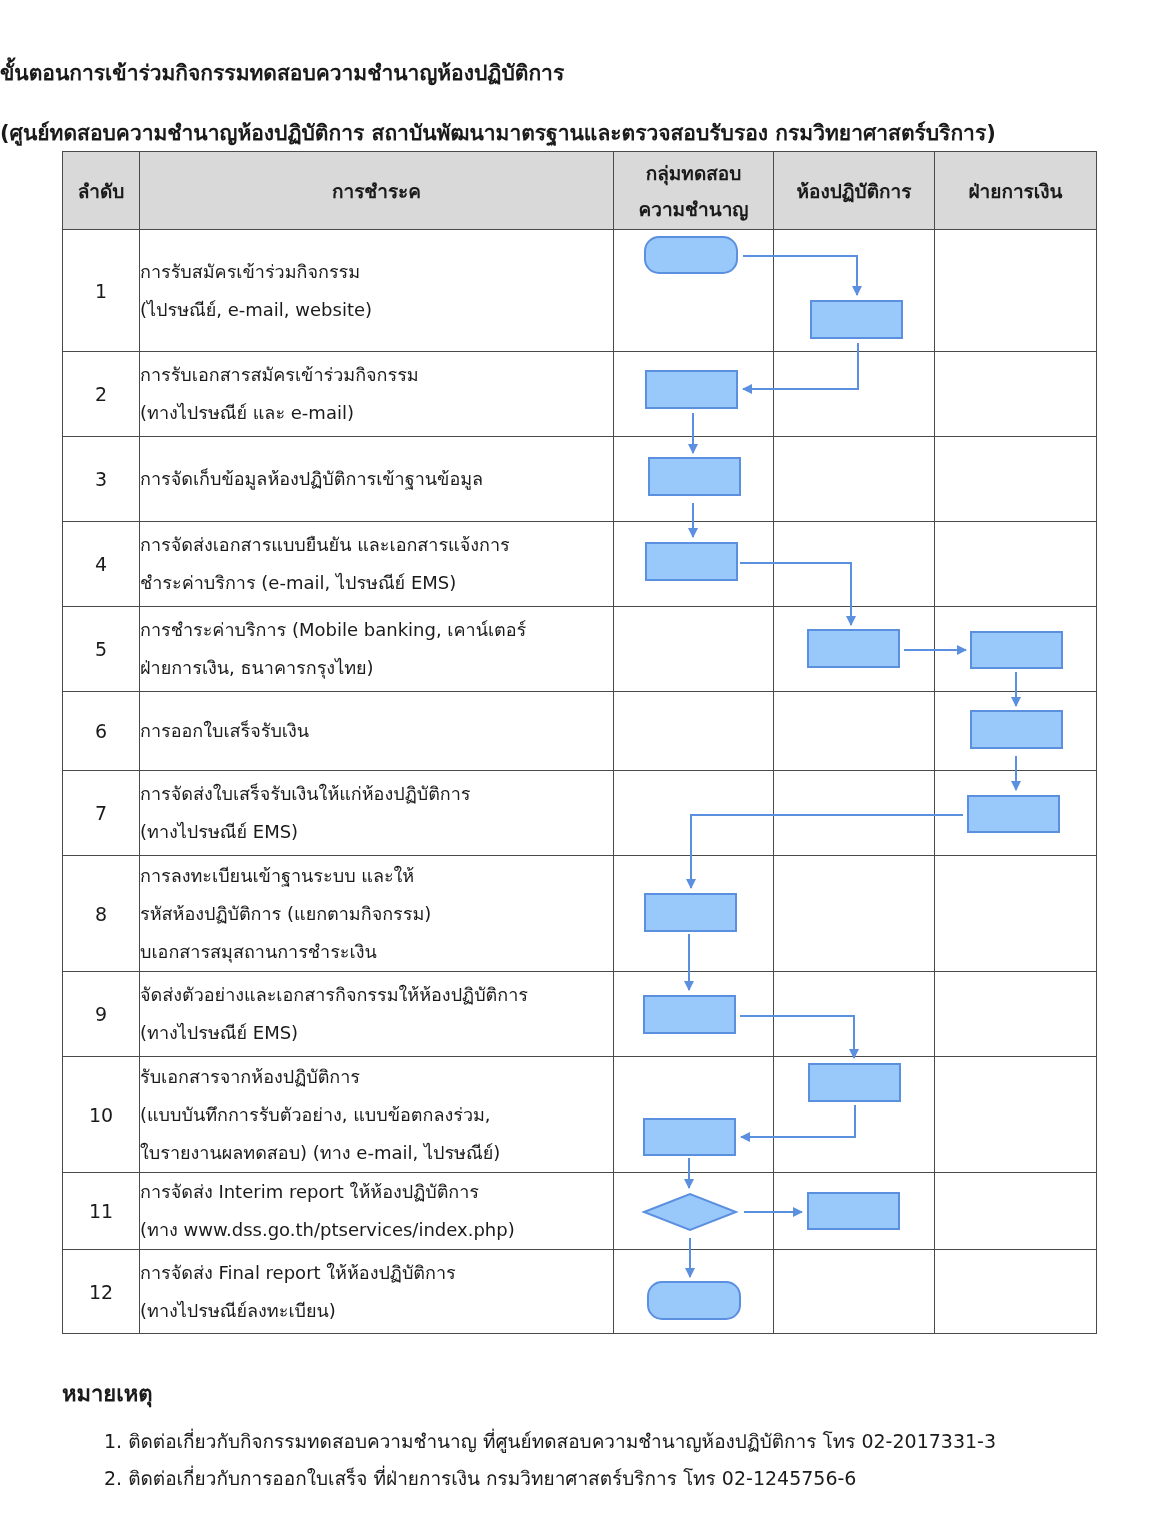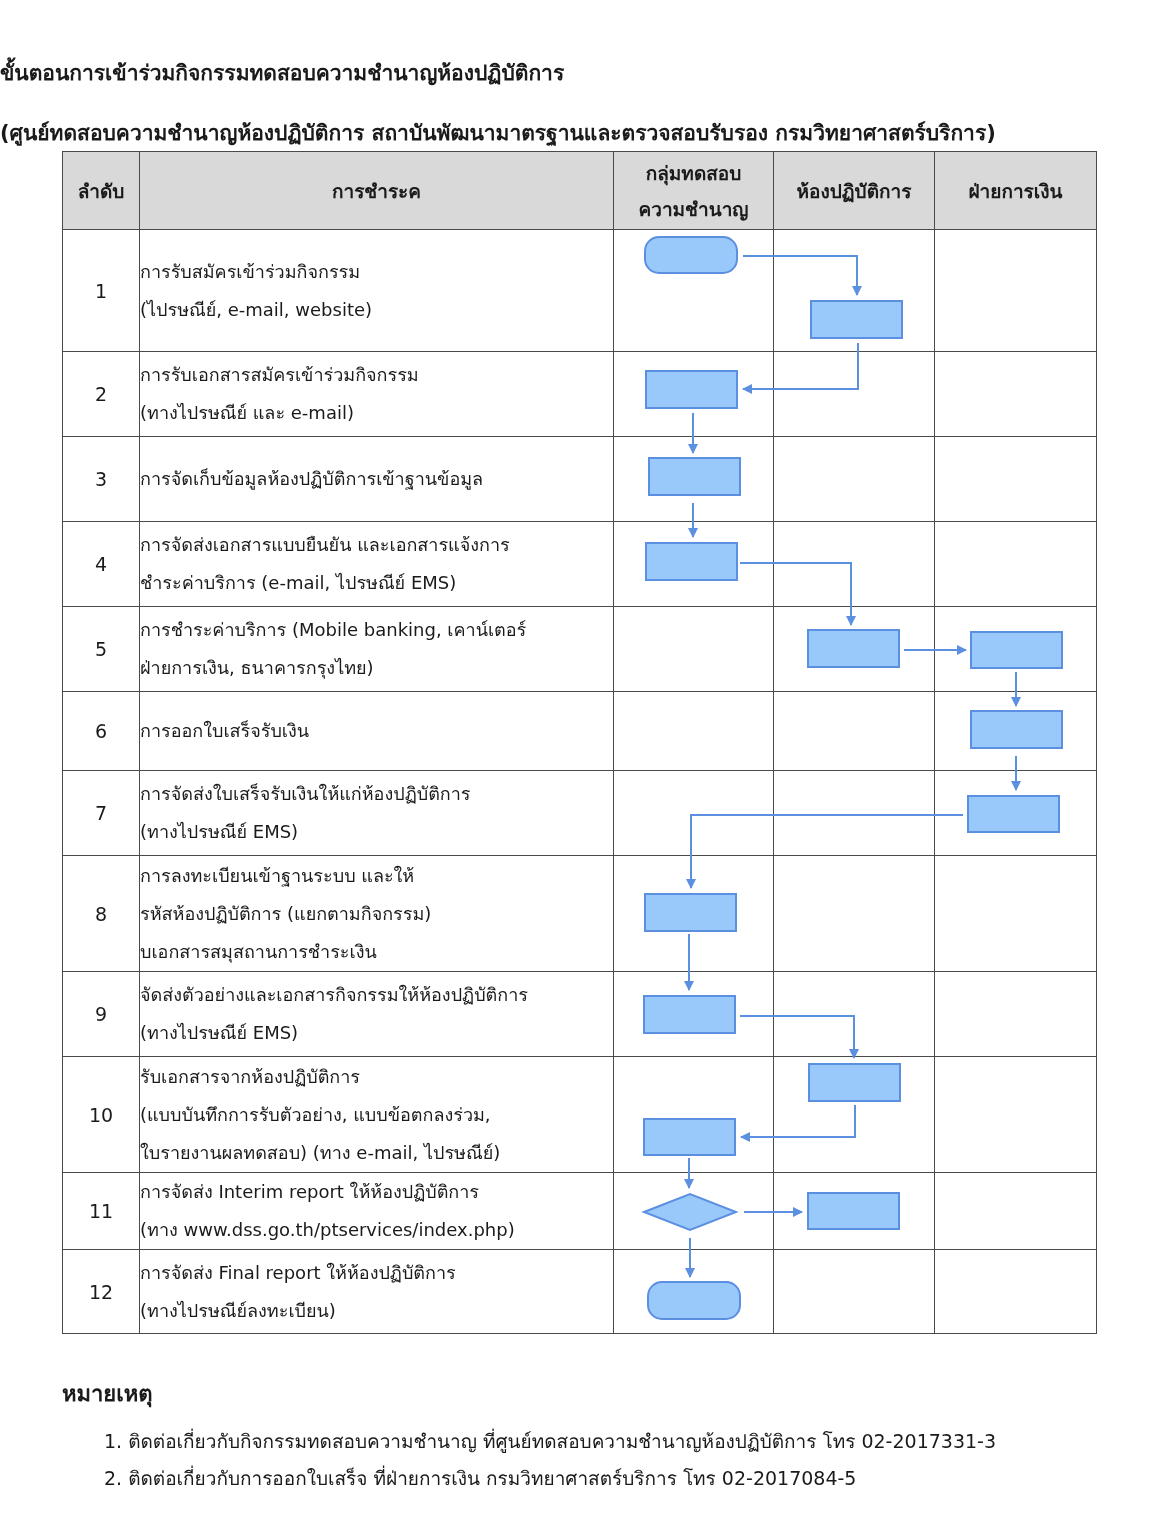--- a/index.html
+++ b/index.html
@@ -211,13 +211,13 @@
     <polyline points="740,1016 854,1016 854,1058" marker-end="url(#ah)"></polyline>
     <polyline points="855,1105 855,1137 741,1137" marker-end="url(#ah)"></polyline>
     <polyline points="689,1158 689,1188" marker-end="url(#ah)"></polyline>
     <polyline points="744,1212 802,1212" marker-end="url(#ah)"></polyline>
     <polyline points="690,1238 690,1277" marker-end="url(#ah)"></polyline>
   </g>
 </svg>
 
 <div class="notes-h">หมายเหตุ</div>
 <div class="note" id="note1">1.  ติดต่อเกี่ยวกับกิจกรรมทดสอบความชำนาญ ที่ศูนย์ทดสอบความชำนาญห้องปฏิบัติการ โทร 02-2017331-3</div>
-<div class="note" id="note2">2.  ติดต่อเกี่ยวกับการออกใบเสร็จ ที่ฝ่ายการเงิน  กรมวิทยาศาสตร์บริการ โทร 02-2017084-5</div>
+<div class="note" id="note2">2.  ติดต่อเกี่ยวกับการออกใบเสร็จ ที่ฝ่ายการเงิน  กรมวิทยาศาสตร์บริการ โทร 02-1245756-6</div>
 
 </body></html>

